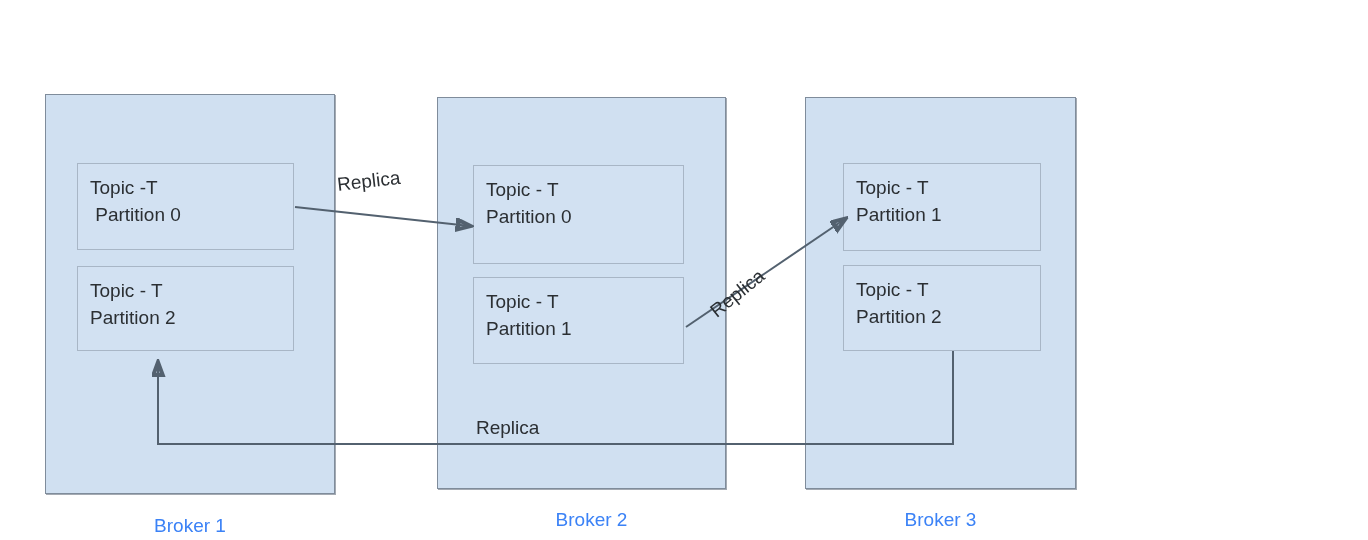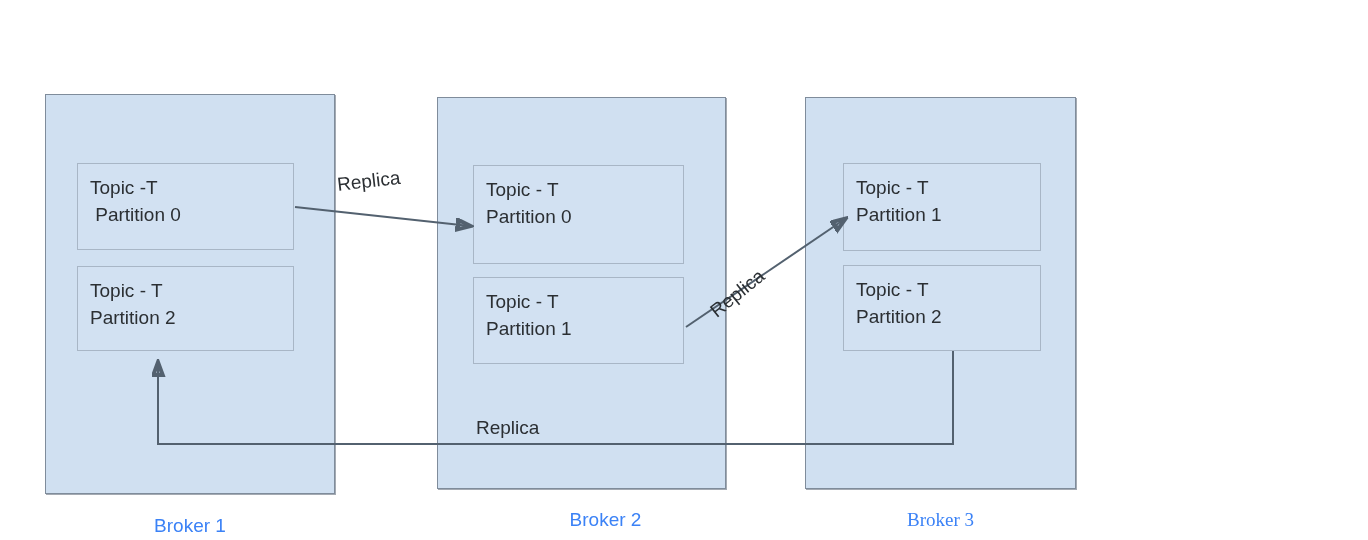--- a/index.html
+++ b/index.html
@@ -96,35 +96,35 @@
   <div class="partition" style="left:473px; top:126px; width:211px; height:99px;">
     <span class="line">Topic - T</span>
     <span class="line">Partition 0</span>
   </div>
 
   <div class="partition" style="left:473px; top:238px; width:211px; height:87px;">
     <span class="line">Topic - T</span>
     <span class="line">Partition 1</span>
   </div>
 
-  <div class="broker-label" style="left:461px; top:470px; width:289px;">Broker 2</div>
+  <div class="broker-label" style="left:447px; top:470px; width:289px;">Broker 2</div>
 
   <div class="broker" style="left:805px; top:58px; width:271px; height:392px;"></div>
 
   <div class="partition" style="left:843px; top:124px; width:198px; height:88px;">
     <span class="line">Topic - T</span>
     <span class="line">Partition 1</span>
   </div>
 
   <div class="partition" style="left:843px; top:226px; width:198px; height:86px;">
     <span class="line">Topic - T</span>
     <span class="line">Partition 2</span>
   </div>
 
-  <div class="broker-label" style="left:805px; top:470px; width:271px;font-family:Liberation Serif, serif;">Broker 3</div>
+  <div class="broker-label" style="left:805px; top:470px; width:271px;">Broker 3</div>
 
   <svg class="links" viewBox="0 0 1368 540">
     <defs>
       <marker id="arrowhead" markerWidth="9" markerHeight="9" refX="7.2" refY="3.2" orient="auto" markerUnits="strokeWidth">
         <path d="M0,0.4 L7.6,3.2 L0,6 L1.6,3.2 Z" fill="#53616f" stroke="none"></path>
       </marker>
     </defs>
 
     <line x1="295" y1="168" x2="470" y2="187" marker-end="url(#arrowhead)"></line>
 

